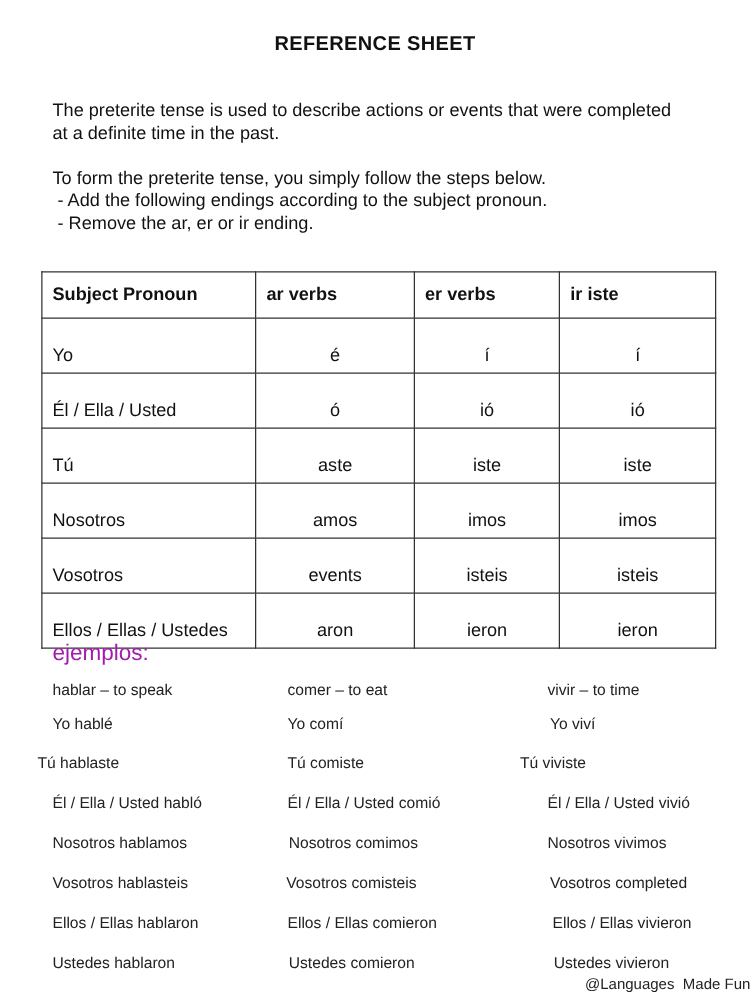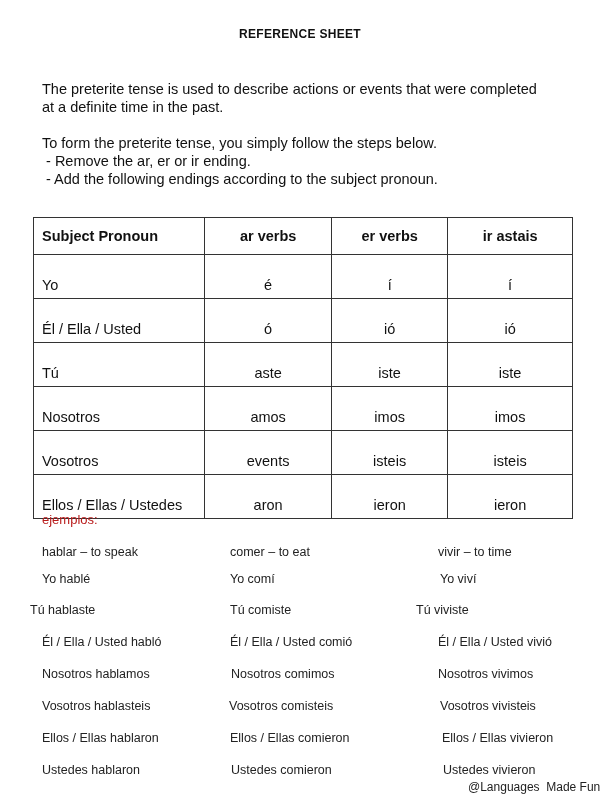--- a/index.html
+++ b/index.html
@@ -2,76 +2,76 @@
 <html><head>
   <meta charset="utf-8">
   <style>
     html, body { margin: 0; padding: 0; background: #ffffff; }
     body {
       width: 600px; height: 800px; position: relative; overflow: hidden;
       font-family: "Liberation Sans", sans-serif; color: #111111;
     }
     .title {
       position: absolute; top: 27px; left: 0; width: 600px; text-align: center;
-      font-weight: bold; font-size: 12px; letter-spacing: 0.3px;
+      font-weight: bold; font-size: 16px; letter-spacing: 0.3px;
     }
     .intro {
       position: absolute; left: 42px; top: 80px; width: 540px;
       font-size: 14.5px; line-height: 18px;
     }
     .intro p { margin: 0; }
     .intro .gap { height: 18px; }
     table.conj {
       position: absolute; left: 33px; top: 217px; width: 540px;
       border-collapse: collapse; font-size: 14.5px;
     }
     table.conj td, table.conj th {
       border: 1.3px solid #333333; padding: 0 8px; height: 38px;
     }
-    table.conj th { font-weight: bold; height: 36px; text-align: center; }
+    table.conj th { font-weight: bold; height: 36px; text-align: left; }
     table.conj th.first { text-align: left; }
     table.conj td { vertical-align: bottom; padding-bottom: 5px; text-align: center; }
     table.conj td.first { text-align: left; margin-top: 29px; }
     .col1 { width: 162px; } .col2 { width: 120px; } .col3 { width: 110px; } .col4 { width: 118px; }
     .ejemplos-label {
-      position: absolute; left: 42px; top: 512px; font-size: 13px; color: #b91c1c;
+      position: absolute; left: 42px; top: 512px; font-size: 18px; color: #a21caf;
     }
     .ex-row { position: absolute; left: 0; width: 600px; font-size: 12.5px; color: #222222; }
     .ex-row span { position: absolute; white-space: nowrap; }
     .watermark {
       position: absolute; left: 468px; top: 780px; font-size: 12px; color: #222222;
     }
   </style>
 </head>
 <body>
 
 <div class="title">REFERENCE SHEET</div>
 
 <div class="intro">
   <p>The preterite tense is used to describe actions or  events that were completed</p>
   <p>at a definite time in the past.</p>
   <div class="gap"></div>
   <p>To form the preterite tense, you simply follow the steps below.</p>
+  <p style="white-space:pre"> - Add the following endings according to the subject pronoun.</p>
   <p style="white-space:pre"> - Remove the ar, er or ir ending.</p>
-  <p style="white-space:pre"> - Add the following endings according to the subject pronoun.</p>
 </div>
 
 <table class="conj">
   <colgroup>
       <col class="col1">
       <col class="col2">
       <col class="col3">
       <col class="col4">
     </colgroup>
   <thead>
     <tr>
       <th class="first">Subject Pronoun</th>
       <th>ar verbs</th>
       <th>er verbs</th>
-      <th>ir astais</th>
+      <th>ir iste</th>
     </tr>
   </thead>
   <tbody>
     <tr>
       <td class="first">Yo</td>
       <td>é</td>
       <td>í</td>
       <td>í</td>
     </tr>
     <tr>
@@ -130,21 +130,21 @@
   <span style="left:438px">Él / Ella / Usted vivió</span>
 </div>
 <div class="ex-row" style="top:667px">
   <span style="left:42px">Nosotros hablamos</span>
   <span style="left:231px">Nosotros comimos</span>
   <span style="left:438px">Nosotros vivimos</span>
 </div>
 <div class="ex-row" style="top:699px">
   <span style="left:42px">Vosotros hablasteis</span>
   <span style="left:229px">Vosotros comisteis</span>
-  <span style="left:440px">Vosotros vivisteis</span>
+  <span style="left:440px">Vosotros completed</span>
 </div>
 <div class="ex-row" style="top:731px">
   <span style="left:42px">Ellos / Ellas hablaron</span>
   <span style="left:230px">Ellos / Ellas comieron</span>
   <span style="left:442px">Ellos / Ellas vivieron</span>
 </div>
 <div class="ex-row" style="top:763px">
   <span style="left:42px">Ustedes hablaron</span>
   <span style="left:231px">Ustedes comieron</span>
   <span style="left:443px">Ustedes vivieron</span>

